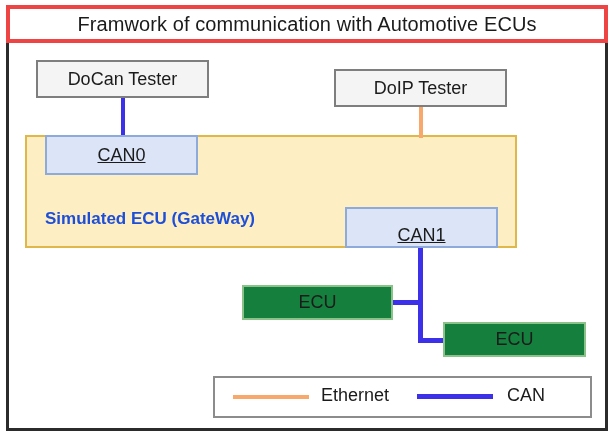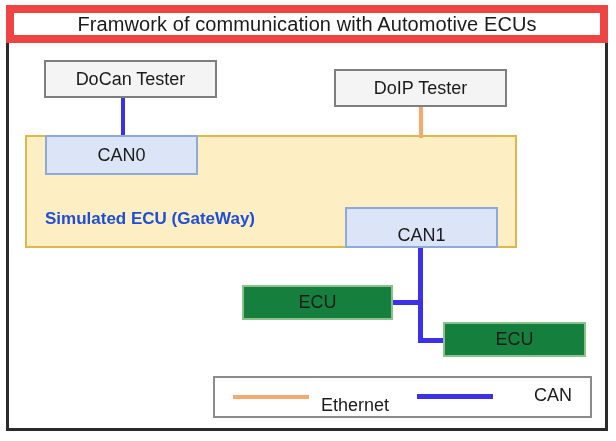--- a/index.html
+++ b/index.html
@@ -27,21 +27,21 @@
     border: 3px solid #2b2b2b;
     box-sizing: border-box;
     background: #ffffff;
   }
   .title-bar {
     position: absolute;
     left: 6px;
     top: 5px;
     width: 602px;
     height: 38px;
-    border: 8px solid #ef4444;
+    border: 4px solid #ef4444;
     box-sizing: border-box;
     background: #ffffff;
     display: flex;
     align-items: center;
     justify-content: center;
   }
   .title-text {
     font-size: 20px;
     color: #1b1b1b;
     letter-spacing: 0.1px;
@@ -78,20 +78,21 @@
     color: #1b1b1b;
     white-space: nowrap;
   }
   .node-tester {
     background: #f4f4f4;
     border: 2px solid #7e7e7e;
   }
   .node-iface {
     background: #dbe5f7;
     border: 2px solid #8eaadb;
+    text-decoration: underline;
   }
   .node-ecu {
     background: #15803d;
     border: 2px solid #8bc28a;
   }
   
   .link {
     position: absolute;
   }
   .link-can { background: #3c30e8; }
@@ -137,21 +138,21 @@
   <div class="link link-can" style="left:121px; top:98px; width:4px; height:40px;"></div>
 
   <div class="link link-eth" style="left:419px; top:98px; width:4px; height:40px;"></div>
 
   <div class="link link-can" style="left:418px; top:246px; width:5px; height:97px;"></div>
 
   <div class="link link-can" style="left:391px; top:300px; width:30px; height:5px;"></div>
 
   <div class="link link-can" style="left:418px; top:338px; width:28px; height:5px;"></div>
 
-  <div class="node node-tester" style="left:44px; top:60px; width:173px; height:38px;">
+  <div class="node node-tester" style="left:36px; top:60px; width:173px; height:38px;">
     <span>DoCan Tester</span>
   </div>
 
   <div class="node node-tester" style="left:334px; top:60px; width:173px; height:38px;margin-top:9px;">
     <span>DoIP Tester</span>
   </div>
 
   <div class="node node-iface" style="left:45px; top:135px; width:153px; height:40px;">
     <span>CAN0</span>
   </div>
@@ -164,17 +165,17 @@
   <div class="node node-ecu" style="left:242px; top:285px; width:151px; height:35px;">
     <span>ECU</span>
   </div>
 
   <div class="node node-ecu" style="left:443px; top:322px; width:143px; height:35px;">
     <span>ECU</span>
   </div>
 
   <div class="legend-box"></div>
   <div class="legend-swatch link-eth" style="left:233px; width:76px;"></div>
-  <span class="legend-label" style="left:321px;margin-top:10px;">Ethernet</span>
+  <span class="legend-label" style="left:321px;">Ethernet</span>
   <div class="legend-swatch link-can" style="left:417px; width:76px; height:5px; top:394px;"></div>
-  <span class="legend-label" style="left:534px;">CAN</span>
+  <span class="legend-label" style="left:507px;">CAN</span>
 
 </div>
 
 </body></html>

